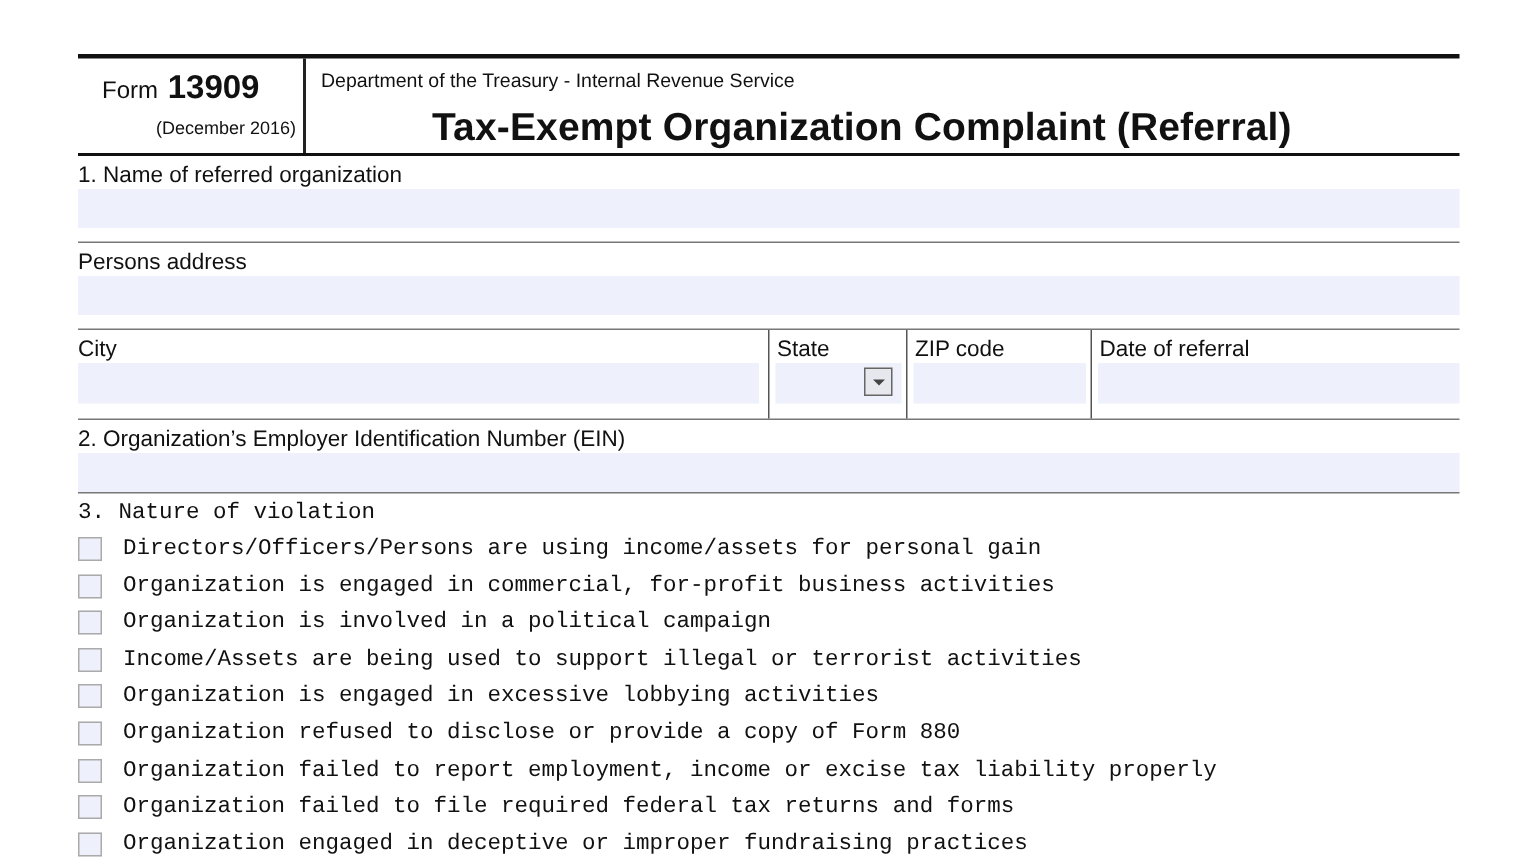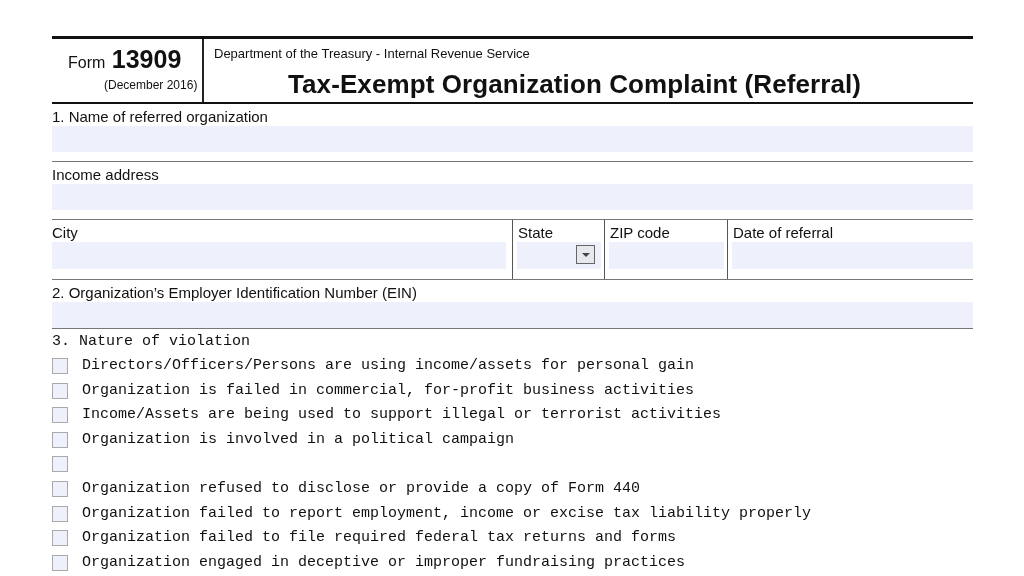--- a/index.html
+++ b/index.html
@@ -4,21 +4,21 @@
 <style>
   html, body { margin:0; padding:0; background:#ffffff; }
   body { width:1024px; height:576px; overflow:hidden; position:relative;
          font-family:"Liberation Sans", sans-serif; color:#111; }
   .form { position:absolute; left:52px; top:36px; width:921px; }
   .header { position:relative; height:68px; border-top:3px solid #111;
             border-bottom:2px solid #111; box-sizing:border-box; }
   .hdr-left { position:absolute; left:0; top:0; width:152px; height:100%;
               border-right:2px solid #222; box-sizing:border-box; }
   .form-no { position:absolute; left:16px; top:6px; font-size:16px; white-space:nowrap; }
-  .form-no b { font-size:25px; font-weight:bold; margin-left:2px; }
+  .form-no b { font-size:22px; font-weight:bold; margin-left:2px; }
   .form-date { position:absolute; left:5px; top:39px; font-size:12px;margin-left:47px; }
   .dept { position:absolute; left:152px; right:0; top:7px; 
           font-size:13px; padding-left:10px; }
   .title { position:absolute; left:236px; top:30px; font-size:26px; font-weight:bold; white-space:nowrap; letter-spacing:0.1px; }
   .row { position:relative; border-bottom:1.5px solid #777; box-sizing:border-box; }
   .lbl { position:absolute; left:0; top:4px; font-size:15px; white-space:nowrap; }
   .fld { position:absolute; left:0; right:0; background:#eef0fb; border:none; padding:0; margin:0; outline:none; }
   .r1 { height:58px; }
   .r1 .fld { top:22px; height:26px; }
   .r3 { height:60px; }
@@ -49,21 +49,21 @@
     <div class="dept">Department of the Treasury - Internal Revenue Service</div>
     <div class="title">Tax-Exempt Organization Complaint (Referral)</div>
   </div>
 
   <div class="row r1">
     <div class="lbl">1. Name of referred organization</div>
     <input class="fld" value="" style="">
   </div>
 
   <div class="row r1">
-    <div class="lbl">Income address</div>
+    <div class="lbl">Persons address</div>
     <input class="fld" value="" style="">
   </div>
 
   <div class="row r3">
     <div class="cell" style="left:0;width:460px;">
       <div class="lbl" style="left:0">City</div>
       <input class="fld" style="left: 0px; right: 6px;" value="">
     </div>
     <div class="cell div" style="left:460px;width:92px;padding-left:13px;">
       <div class="lbl">State</div>
@@ -88,36 +88,37 @@
   </div>
 
   <div class="violations">
     <div class="vlabel">3. Nature of violation</div>
     <div class="vitem">
         <div class="cb"></div>
         <div class="vtext">Directors/Officers/Persons are using income/assets for personal gain</div>
       </div>
     <div class="vitem">
         <div class="cb"></div>
-        <div class="vtext">Organization is failed in commercial, for-profit business activities</div>
+        <div class="vtext">Organization is engaged in commercial, for-profit business activities</div>
+      </div>
+    <div class="vitem">
+        <div class="cb"></div>
+        <div class="vtext">Organization is involved in a political campaign</div>
       </div>
     <div class="vitem">
         <div class="cb"></div>
         <div class="vtext">Income/Assets are being used to support illegal or terrorist activities</div>
       </div>
     <div class="vitem">
         <div class="cb"></div>
-        <div class="vtext">Organization is involved in a political campaign</div>
+        <div class="vtext">Organization is engaged in excessive lobbying activities</div>
       </div>
     <div class="vitem">
         <div class="cb"></div>
-      </div>
-    <div class="vitem">
-        <div class="cb"></div>
-        <div class="vtext">Organization refused to disclose or provide a copy of Form 440</div>
+        <div class="vtext">Organization refused to disclose or provide a copy of Form 880</div>
       </div>
     <div class="vitem">
         <div class="cb"></div>
         <div class="vtext">Organization failed to report employment, income or excise tax liability properly</div>
       </div>
     <div class="vitem">
         <div class="cb"></div>
         <div class="vtext">Organization failed to file required federal tax returns and forms</div>
       </div>
     <div class="vitem">

